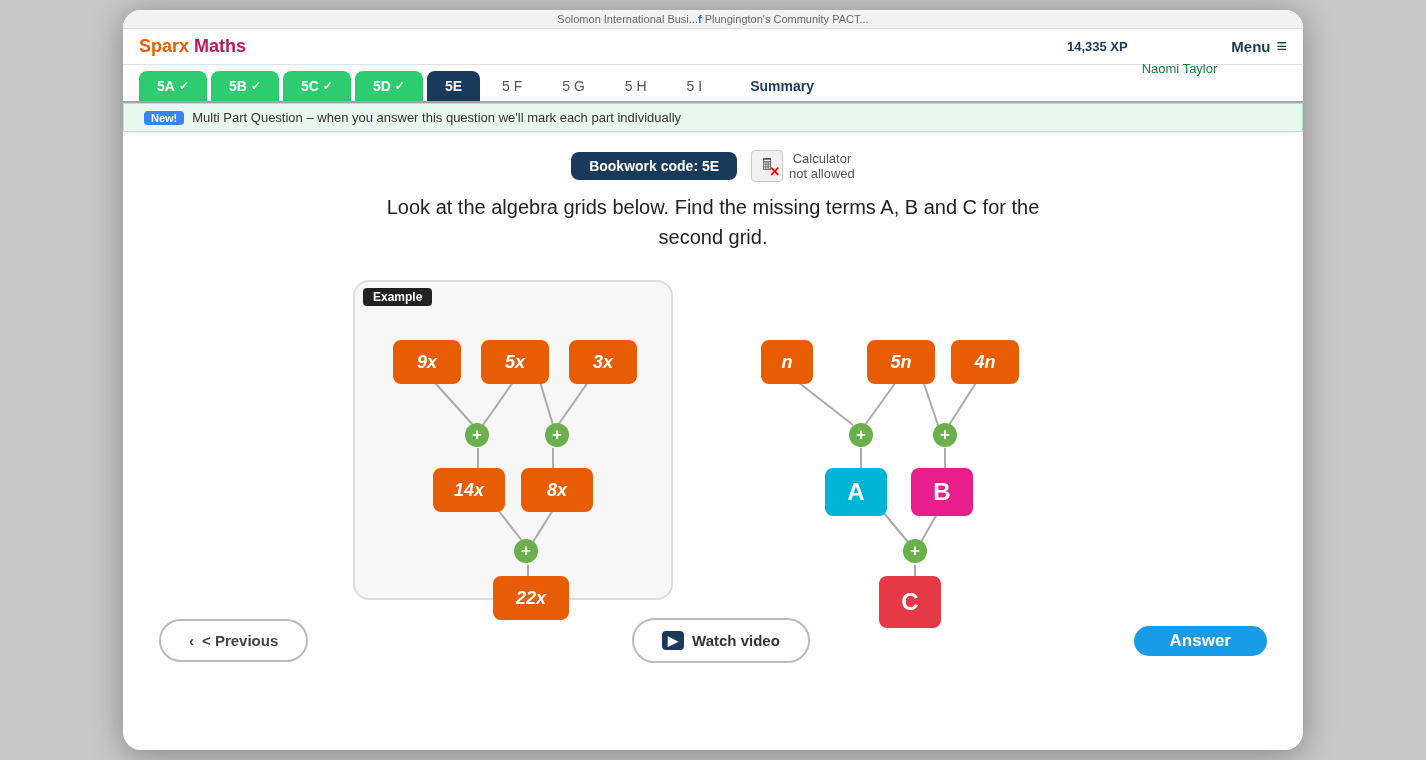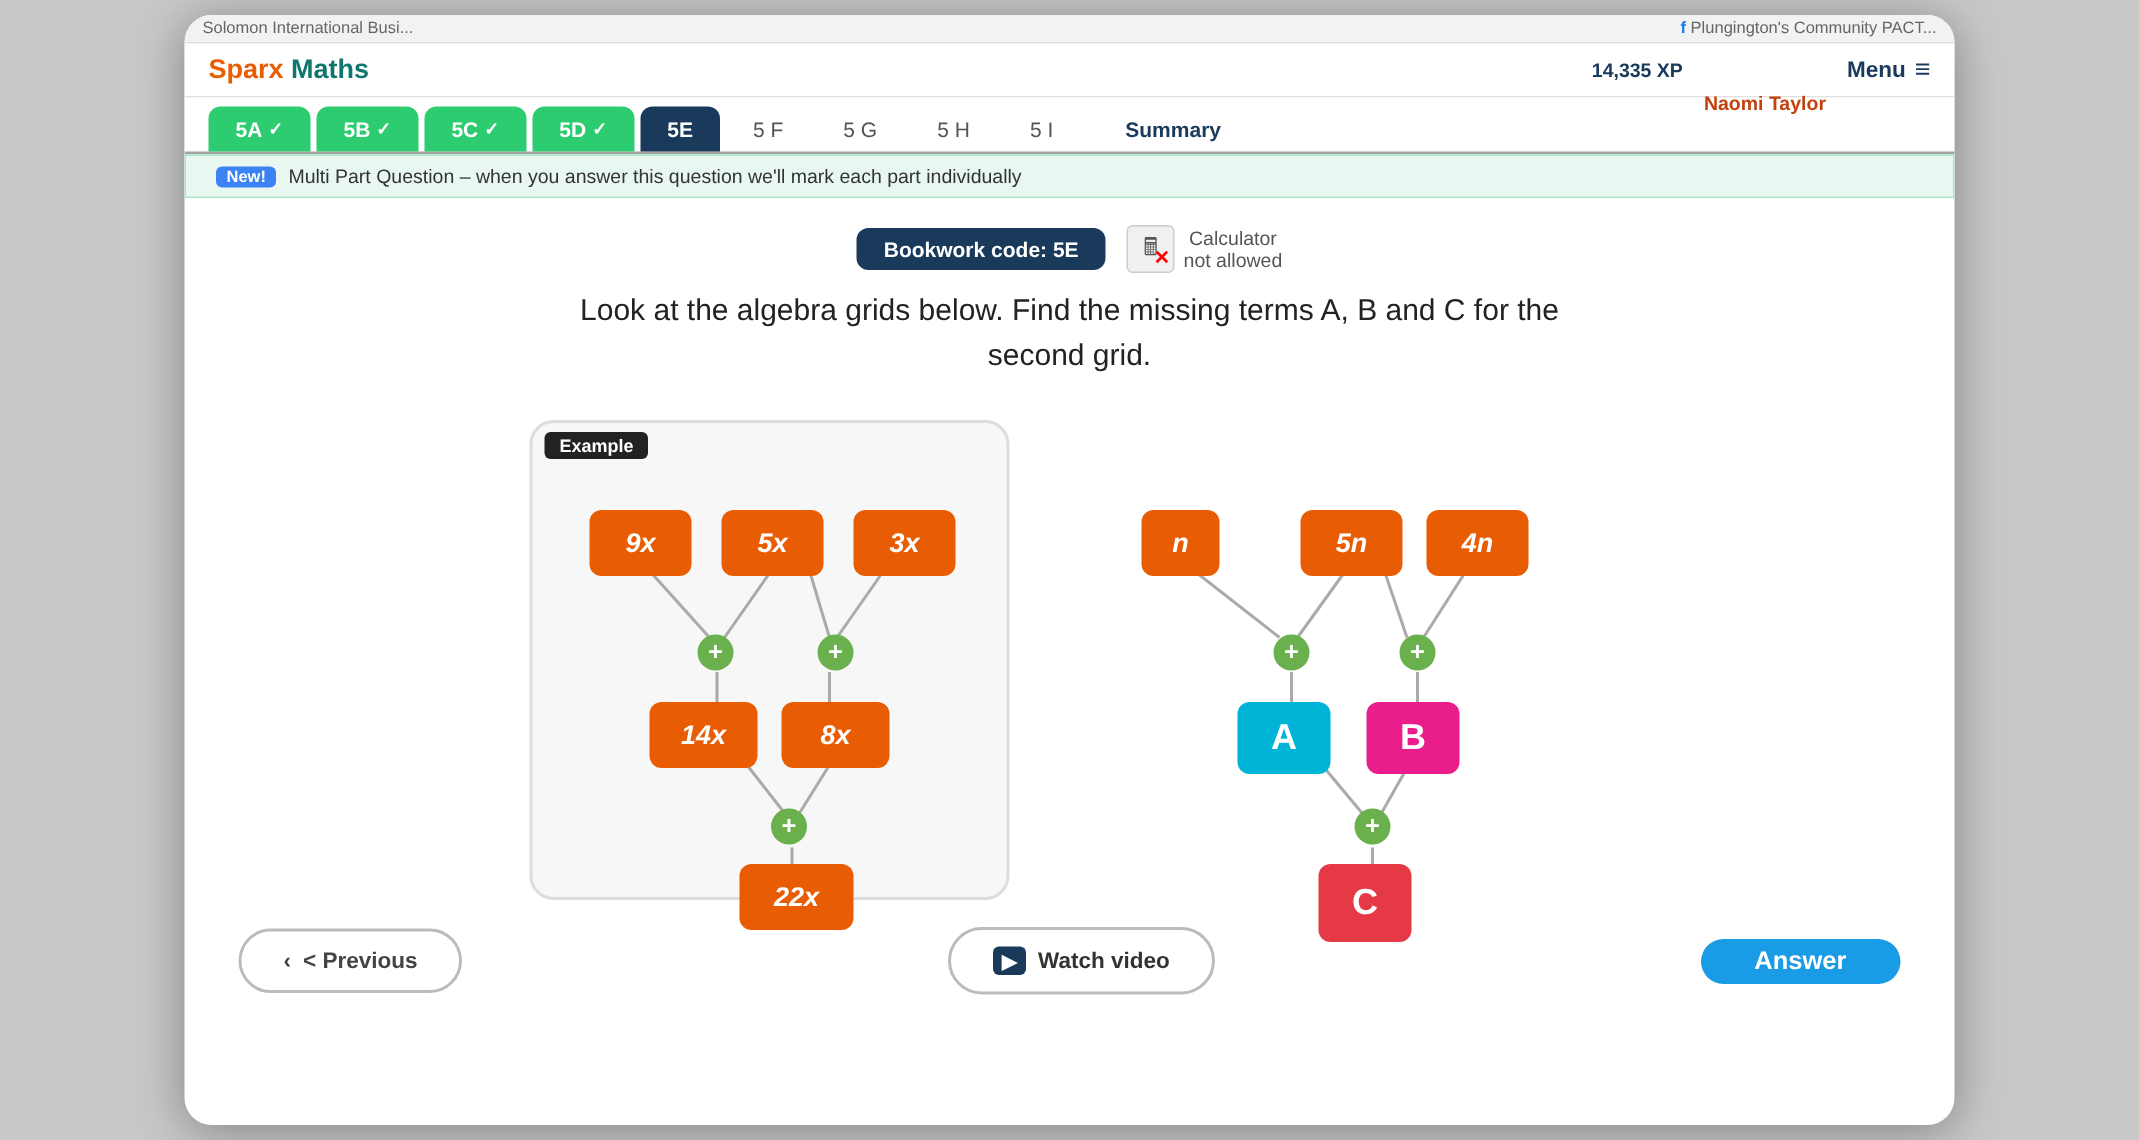--- a/index.html
+++ b/index.html
@@ -39,21 +39,21 @@
     }
     .top-bar-left span { color: #e85d04; }
     .top-bar-right {
       display: flex;
       align-items: center;
       gap: 14px;
       font-size: 13px;
       color: #333;
     }
     .xp-badge { color: #1a3a5c; font-weight: 600; }
-    .user-name { font-weight: 700; color: #c2410c; margin-top: 44px; }
+    .user-name { font-weight: 400; color: #15803d; margin-top: 44px; }
     .menu-btn {
       display: flex;
       align-items: center;
       gap: 6px;
       font-weight: 700;
       color: #1a3a5c;
       cursor: pointer;
       font-size: 15px;
     }
     
@@ -276,40 +276,40 @@
       cursor: pointer;
     }
     .top-browser {
       background: #f2f2f2;
       border-bottom: 1px solid #ddd;
       padding: 3px 12px;
       font-size: 11px;
       color: #666;
       display: flex;
       align-items: center;
-      justify-content: space-between;
+      justify-content: center;
     }
     .fb-icon { color: #1877f2; font-weight: 700; }
   </style>
 </head>
 <body>
 
 <div class="tablet-frame">
 
   <div class="top-browser">
     <span>Solomon International Busi...</span>
     <span>
       <span class="fb-icon">f </span>
       <span>Plungington's Community PACT...</span>
     </span>
   </div>
 
   <div class="top-bar">
     <div class="top-bar-left">
-      <span>Sparx </span><span style="color:#0f766e">Maths</span>
+      <span>Sparx </span><span style="color:#be185d">Maths</span>
     </div>
     <div class="top-bar-right">
       <span class="xp-badge">14,335 XP</span>
       <span class="user-name">Naomi Taylor</span>
       <span class="menu-btn">
         <span>Menu</span>
         <span style="font-size:18px;">≡</span>
       </span>
     </div>
   </div>

